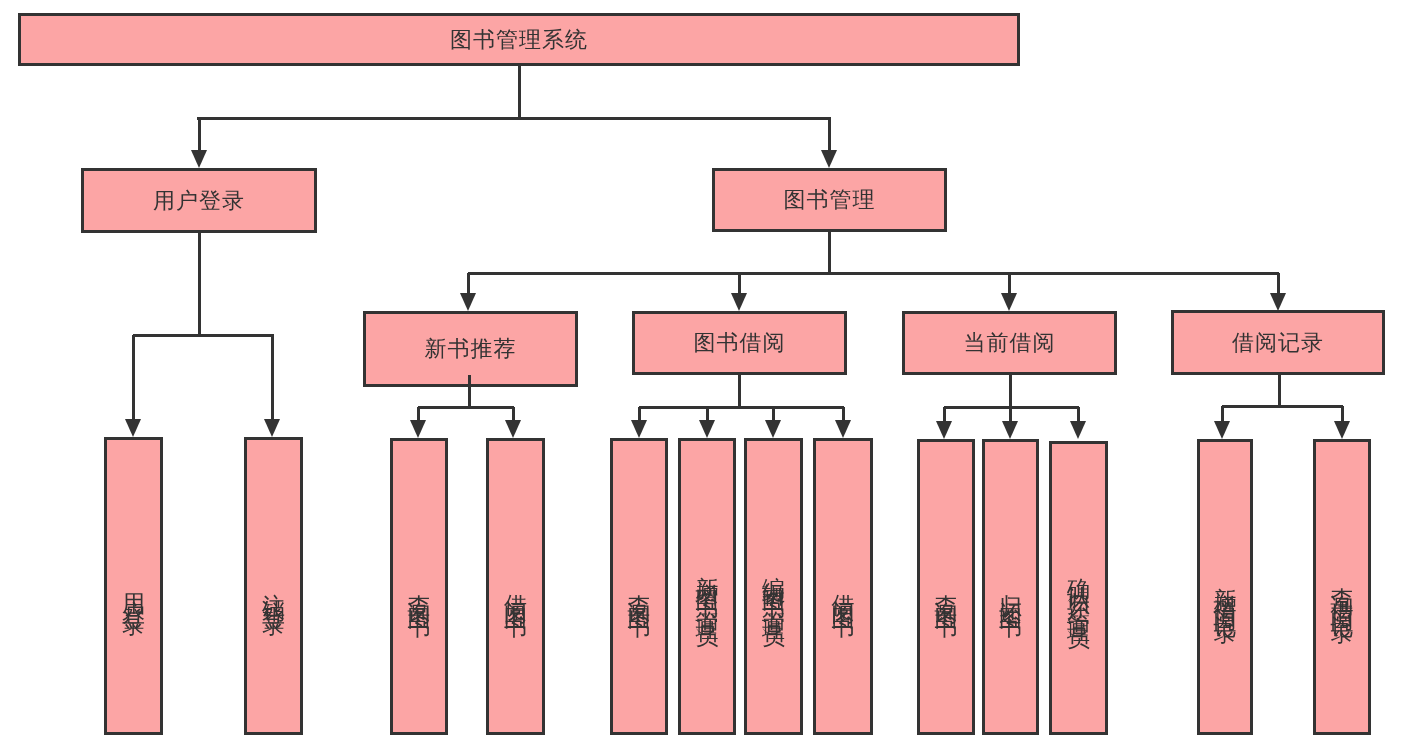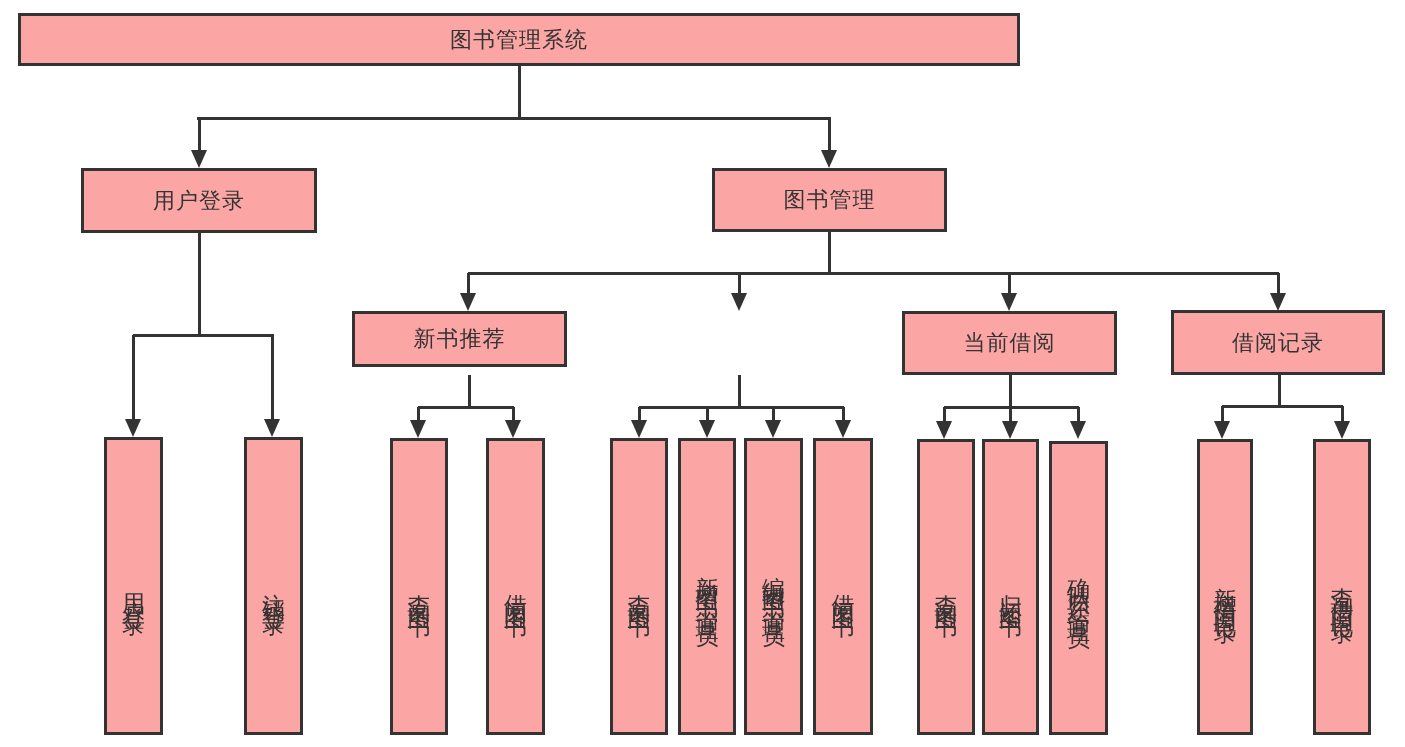--- a/index.html
+++ b/index.html
@@ -57,21 +57,22 @@
 </head>
 <body>
 
 <div id="canvas">
 
   <div class="box" style="left:18px;top:13px;width:1002px;height:53px;">图书管理系统</div>
 
   <div class="box" style="left:81px;top:168px;width:236px;height:65px;">用户登录</div>
   <div class="box" style="left:712px;top:168px;width:235px;height:64px;text-align:right;">图书管理</div>
 
-  <div class="box" style="left:352px;top:311px;width:215px;height:56px;text-align:right;">新书推荐</div>
+  <div class="box" style="left:363px;top:311px;width:215px;height:76px;text-align:right;">新书推荐</div>
+  <div class="box" style="left:632px;top:311px;width:215px;height:64px;">图书借阅</div>
   <div class="box" style="left:1171px;top:310px;width:214px;height:65px;">借阅记录</div>
   <div class="box" style="left:902px;top:311px;width:215px;height:64px;">当前借阅</div>
 
   <div class="box vbox" style="left:104px;top:437px;width:59px;height:298px;">用户登录</div>
   <div class="box vbox" style="left:244px;top:437px;width:59px;height:298px;">注销登录</div>
 
   <div class="box vbox" style="left:390px;top:438px;width:58px;height:297px;">查询图书</div>
   <div class="box vbox" style="left:486px;top:438px;width:59px;height:297px;">借阅图书</div>
 
   <div class="box vbox" style="left:610px;top:438px;width:58px;height:297px;">查询图书</div>

